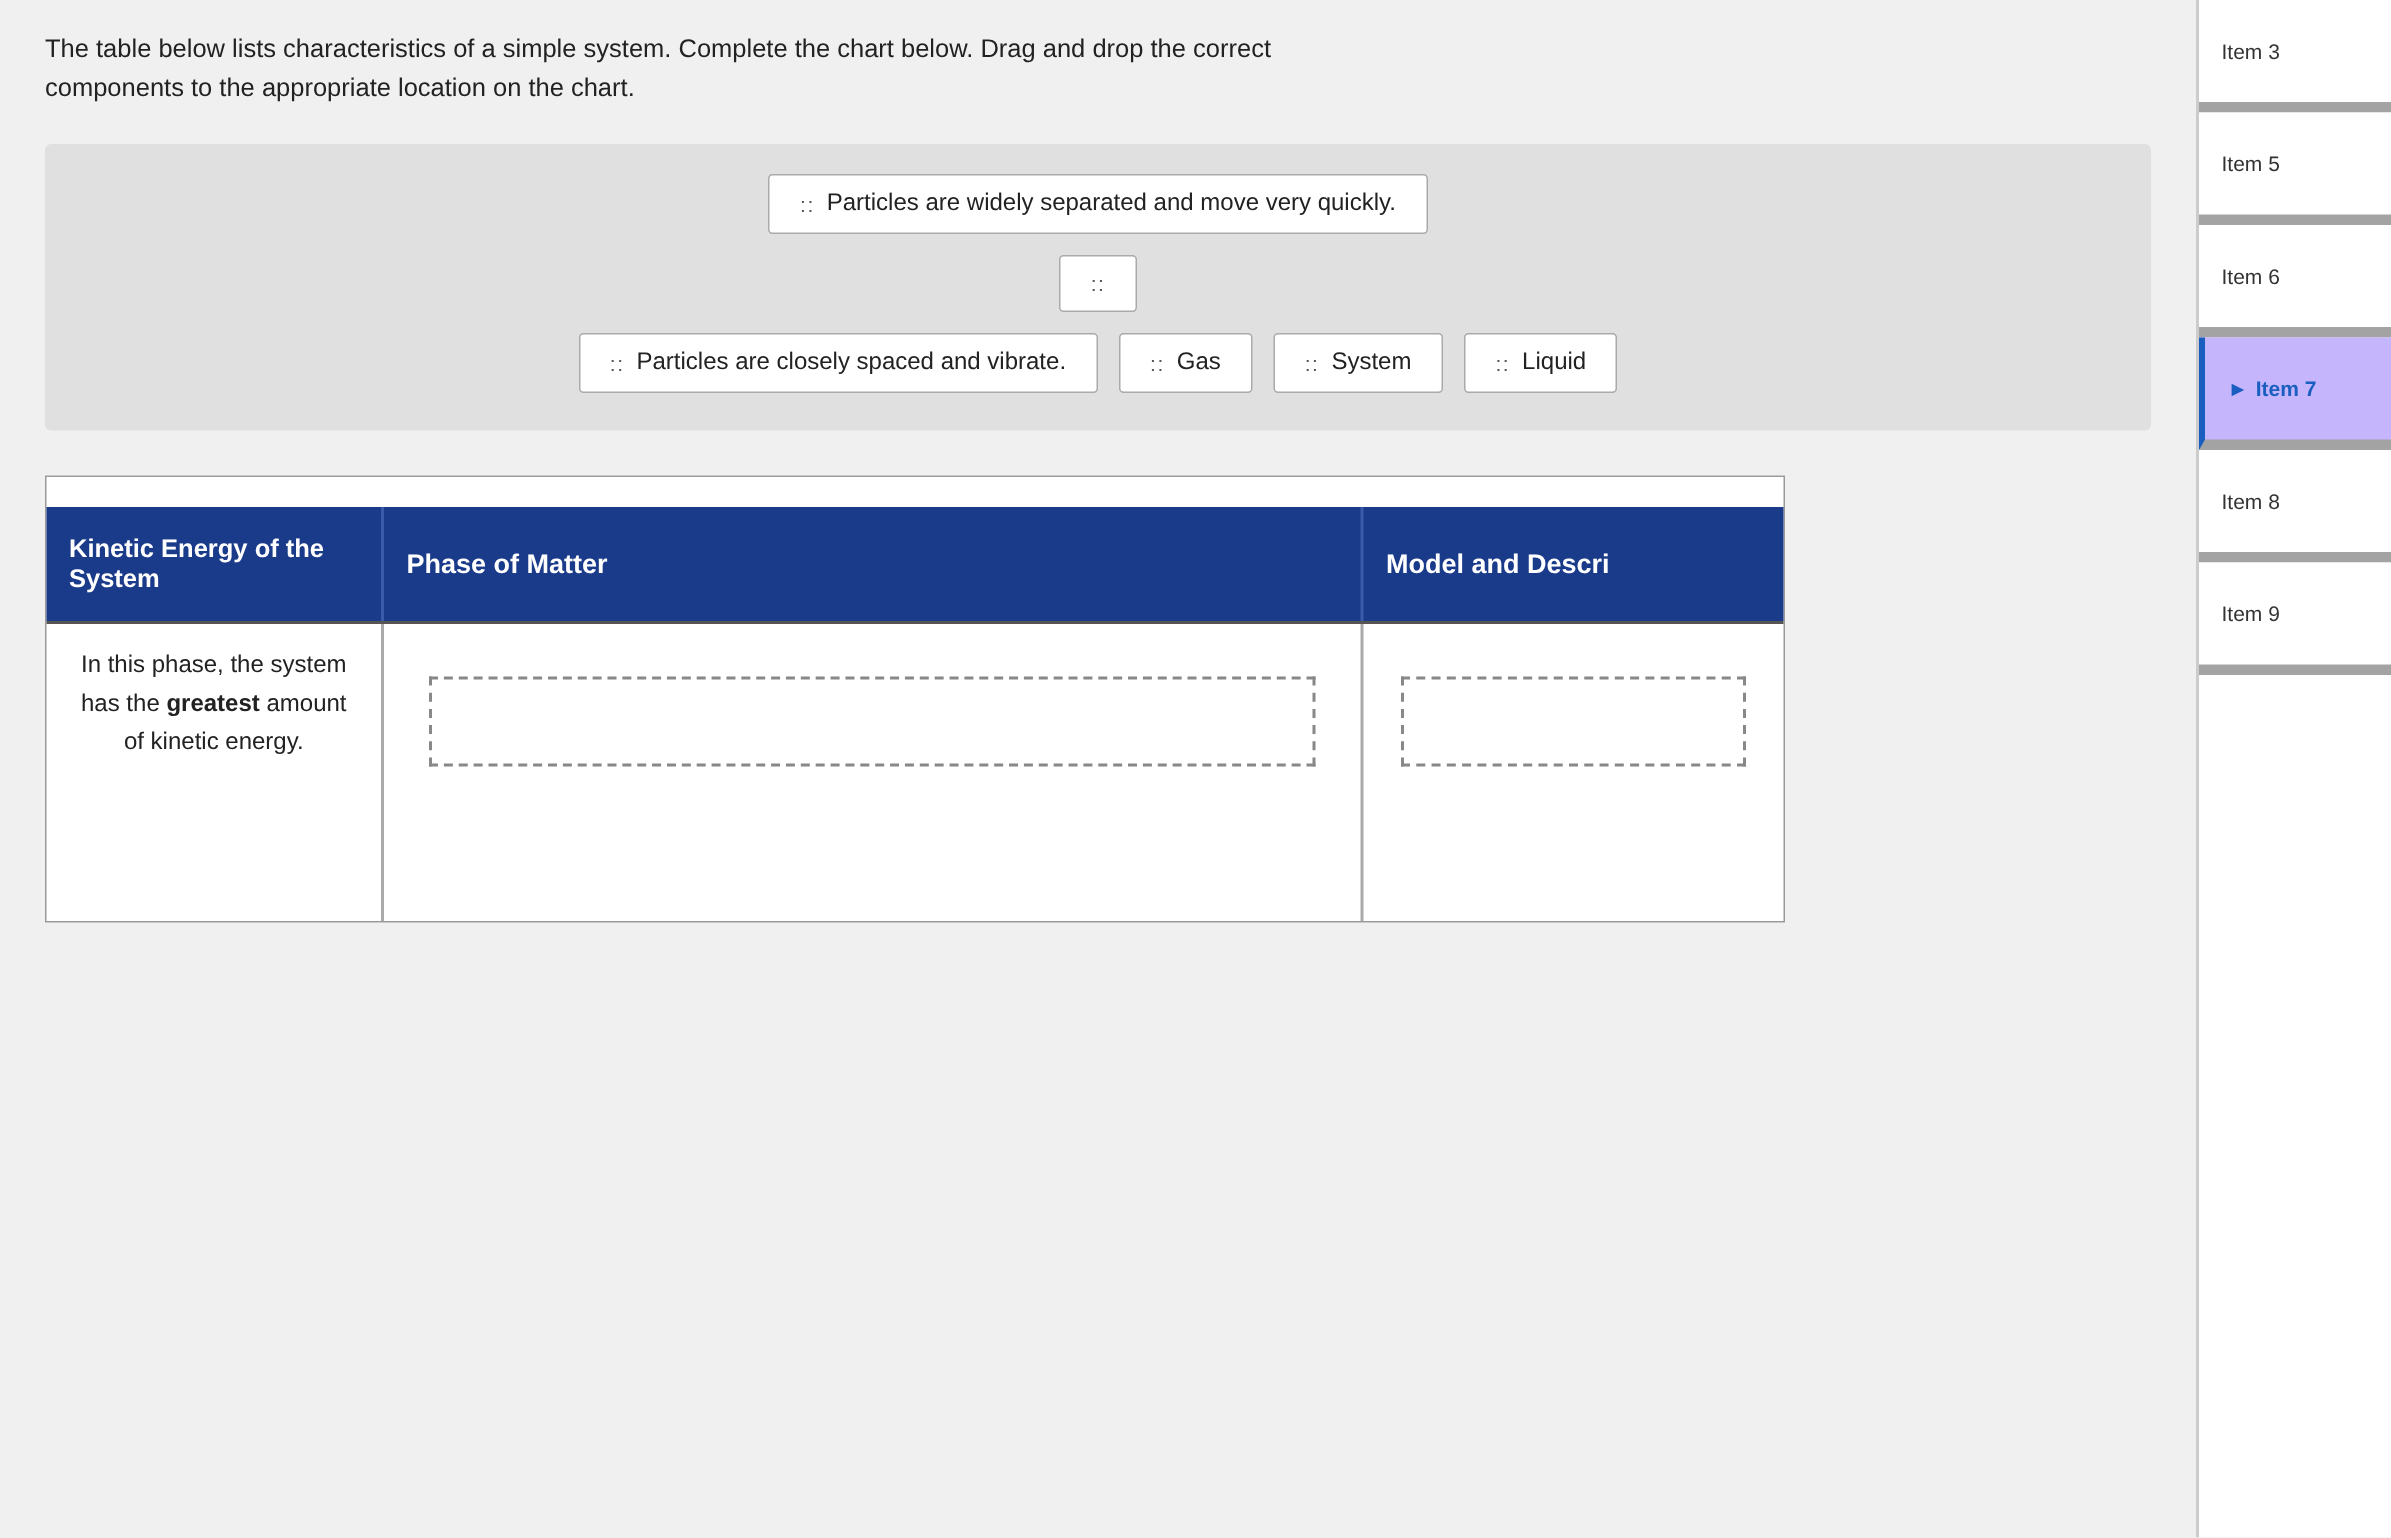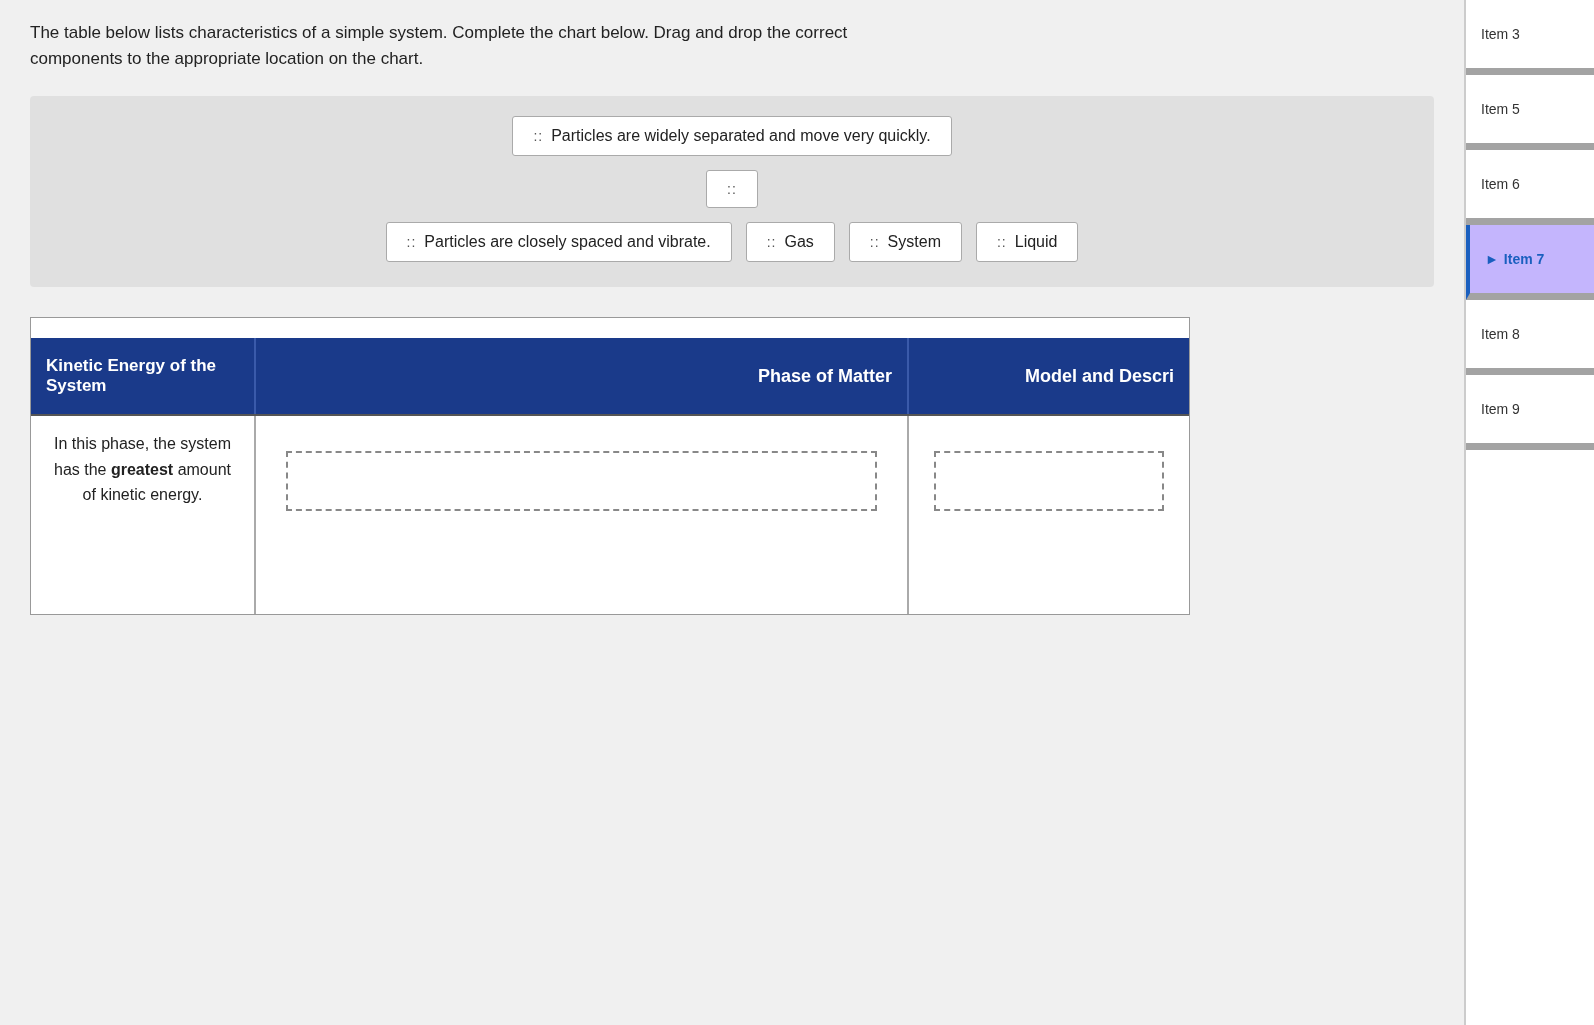--- a/index.html
+++ b/index.html
@@ -86,21 +86,21 @@
 
     .table-header-cell {
       color: #fff;
       font-size: 18px;
       font-weight: bold;
       padding: 18px 15px;
       text-align: center;
       border-right: 2px solid #3a5aaa;
       display: flex;
       align-items: center;
-      justify-content: flex-end;
+      justify-content: flex-start;
     }
 
     .table-header-cell:last-child {
       border-right: none;
     }
 
     .table-header-cell.left-header {
       text-align: left;
       justify-content: flex-start;
       font-size: 17px;

